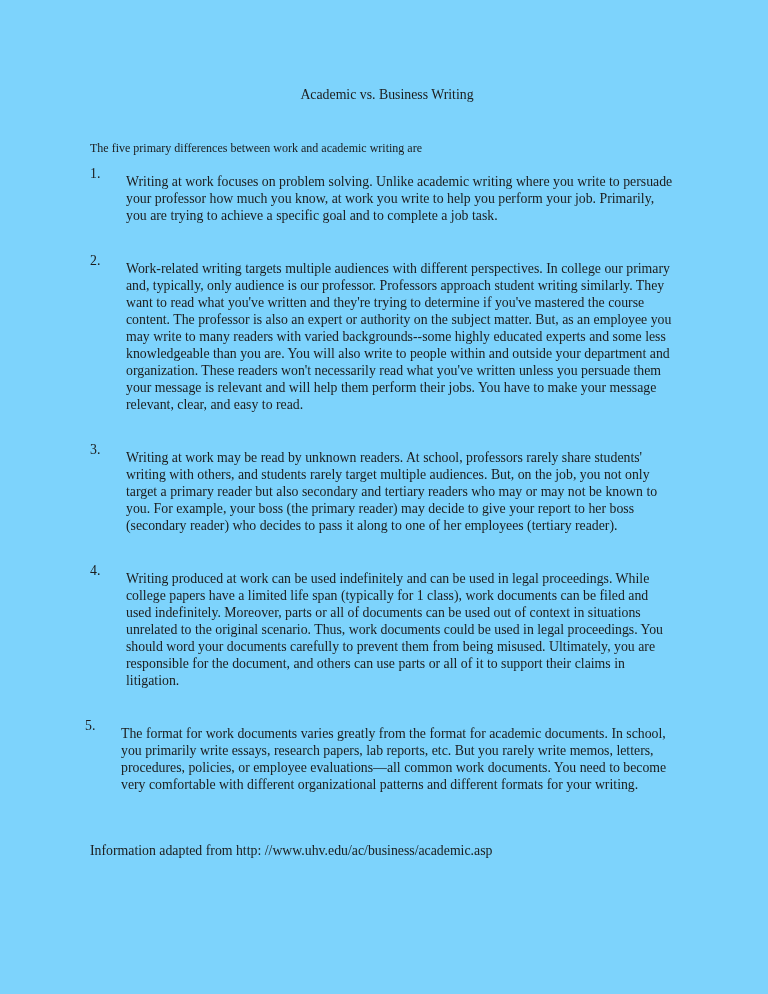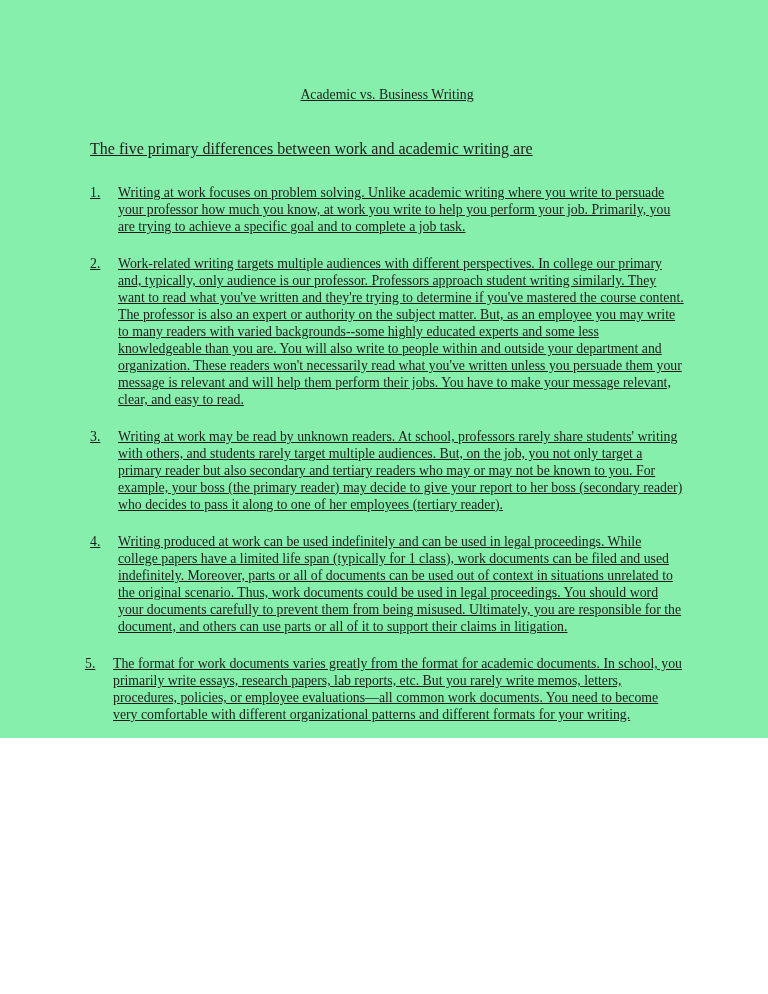--- a/index.html
+++ b/index.html
@@ -10,37 +10,36 @@
   body {
     width: 768px;
     height: 994px;
     font-family: "Liberation Serif", "DejaVu Serif", serif;
     color: #1c1c1c;
     -webkit-font-smoothing: antialiased;
   }
   .page {
     box-sizing: border-box;
     width: 768px;
-    height: 738px;
+    height: 994px;
     padding: 86px 84px 0 90px;
-    background: #86efac;
+    background: #7dd3fc;
     overflow: hidden;
-    text-decoration: underline;
   }
   .title {
     font-size: 13.8px;
     font-weight: 400;
     line-height: 17px;
     text-align: center;
     margin: 0 0 37px 0;
   }
   .intro {
-    font-size: 16px;
+    font-size: 12px;
     line-height: 17px;
-    margin: 0 0 27px 0;
+    margin: 0 0 8px 0;
   }
   .numbered-list {
     margin: 0;
     padding: 0;
   }
   .item {
     display: flex;
     align-items: flex-start;
     margin: 0 0 20px 0;
     font-size: 13.8px;
@@ -48,21 +47,21 @@
   }
   .item .num {
     flex: none;
     width: 28px;
   }
   .item .body {
     flex: 1;
     min-width: 0;
   }
   .item .body p {
-    margin: 0;
+    margin: 8px;
   }
   .item .body p.note {
     margin-top: 18px;
   }
   .item.item-5 {
     margin-left: -5px;
   }
   .footer {
     font-size: 13.8px;
     line-height: 17px;
@@ -110,14 +109,15 @@
 
     <div class="item item-5">
       <span class="num">5.</span>
       <div class="body">
         <p>The format for work documents varies greatly from the format for academic documents. In school, you primarily write essays, research papers, lab reports, etc. But you rarely write memos, letters, procedures, policies, or employee evaluations—all common work documents. You need to become very comfortable with different organizational patterns and different formats for your writing.</p>
       </div>
     </div>
 
   </div>
 
+  <p class="footer">Information adapted from http: //www.uhv.edu/ac/business/academic.asp</p>
 
 </div>
 
 </body></html>

